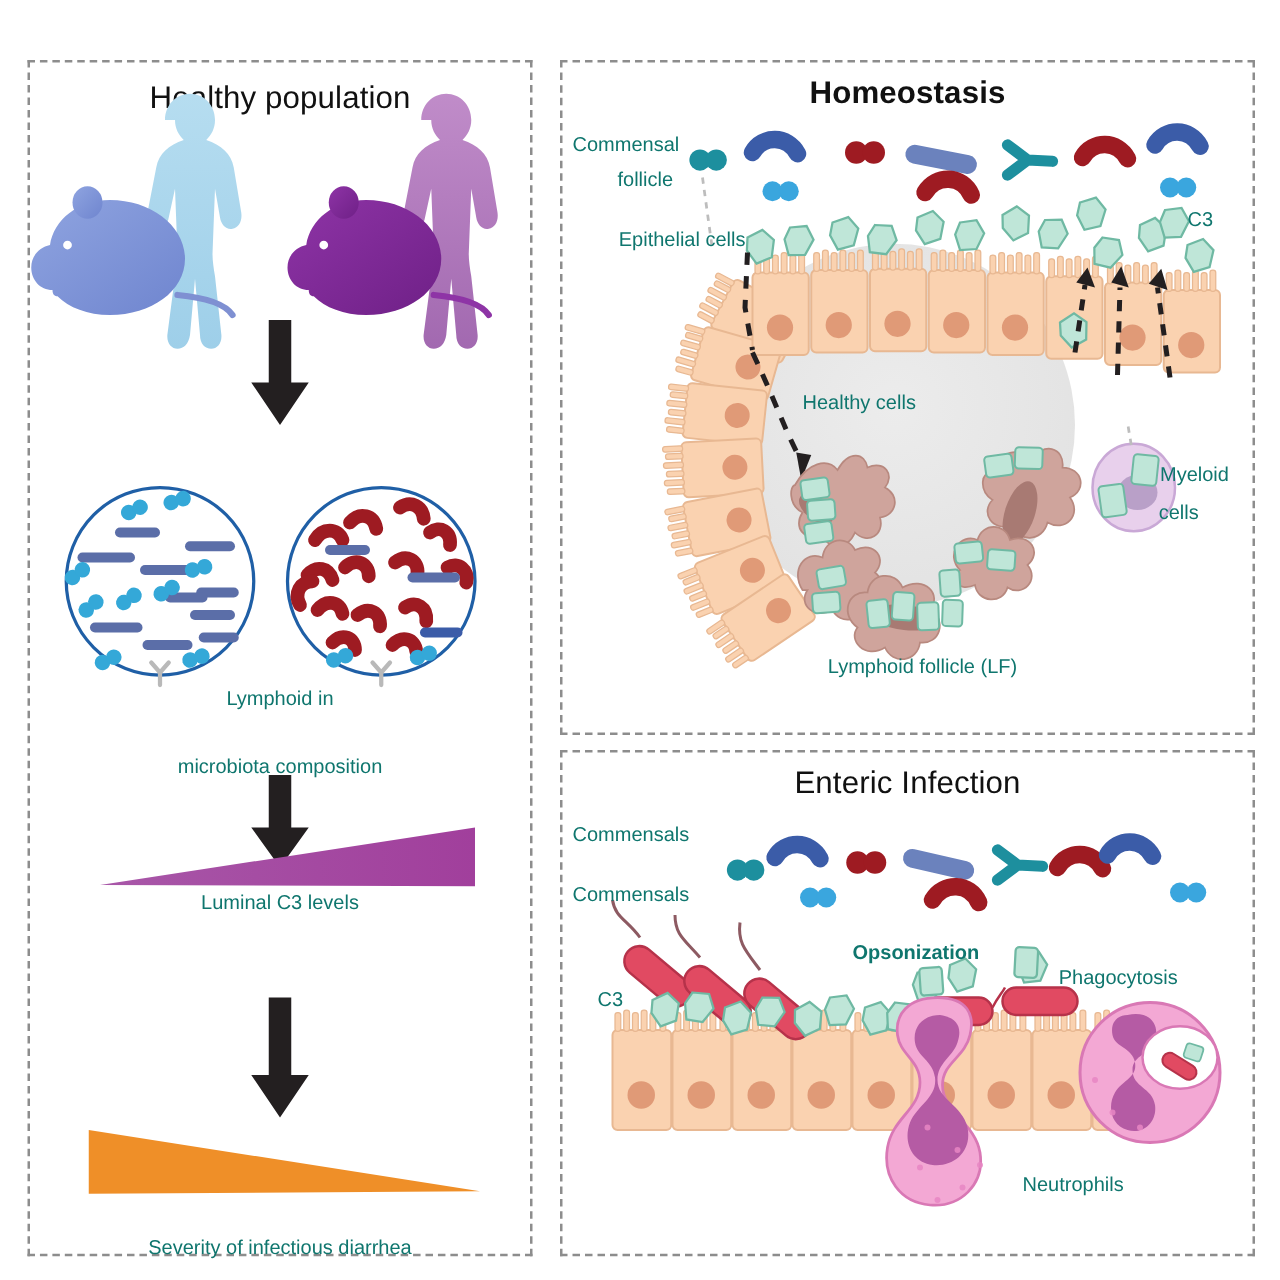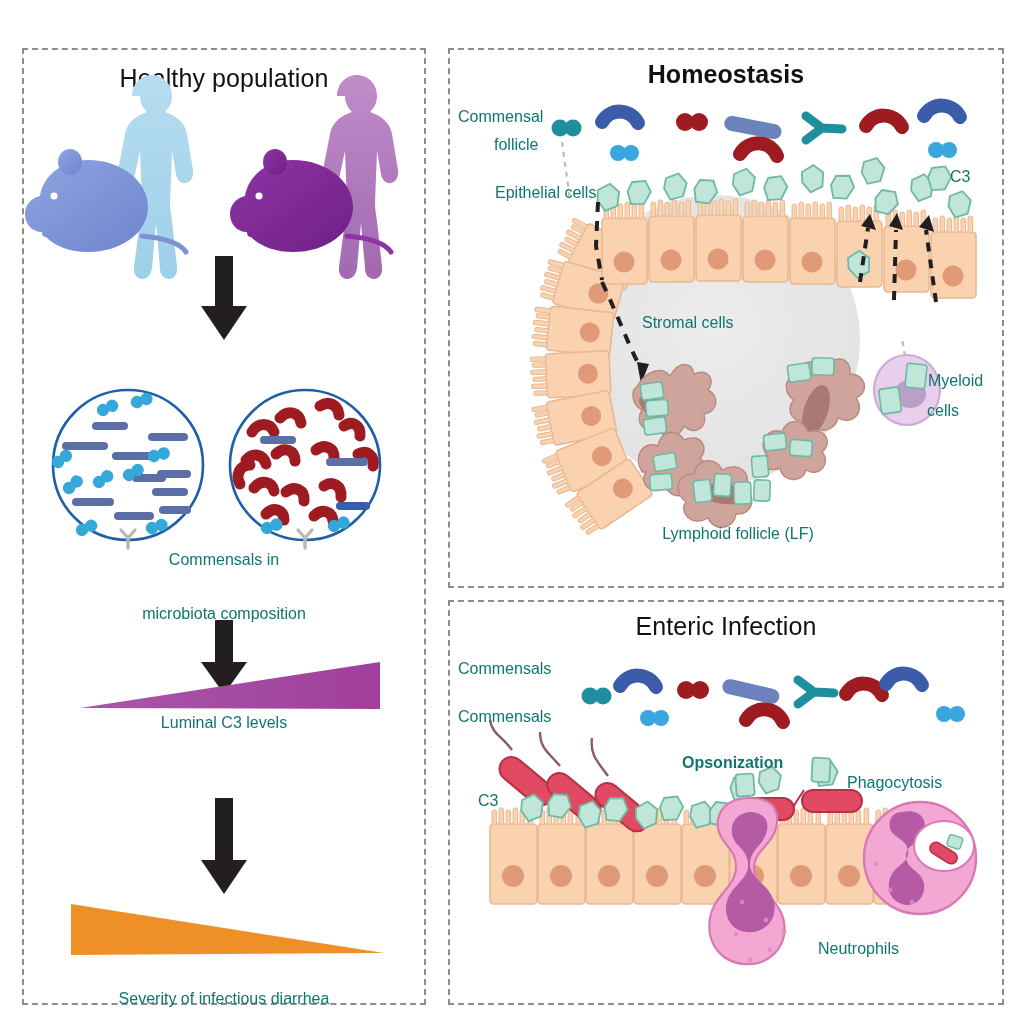--- a/index.html
+++ b/index.html
@@ -190,21 +190,21 @@
 
       <polygon points="56,658 356,612 356,659" fill="url(#gWedgePurple)"></polygon>
 
       <g>
         <path d="M191 748 h18 v62 h14 l-23 34 l-23-34 h14 z" fill="#231f20"></path>
       </g>
 
       <polygon points="47,854 47,905 360,903" fill="#ef8f28"></polygon>
     </svg>
 
-    <div class="lbl c" style="left:200px;top:501px;text-align:center;">Commensals in</div>
+    <div class="lbl c" style="left:200px;top:501px;text-align:center;">Lymphoid in</div>
     <div class="lbl c" style="left:200px;top:531px;text-align:center;margin-top:24px;">microbiota composition</div>
     <div class="lbl c" style="left:200px;top:664px;text-align:center;">Luminal C3 levels</div>
     <div class="lbl c" style="left:200px;top:940px;text-align:right;">Severity of infectious diarrhea</div>
   </div>
 
   <div class="panel" id="panel-homeo">
 
     <div class="panel-title" style="top:10px;font-weight:bold;">Homeostasis</div>
 
     <svg class="art" width="552" height="536" viewBox="0 0 552 536">
@@ -563,21 +563,21 @@
           <rect x="430" y="338" width="20" height="25" rx="3" transform="rotate(-8 440 350)"></rect>
         </g>
         <path d="M455 306 L452 288" stroke="#bdbdbd" stroke-width="2.2" stroke-dasharray="5 5" fill="none"></path>
       </g>
     </svg>
 
     <div class="lbl" style="left:8px;top:58px;">Commensal</div>
     <div class="lbl" style="left:44px;top:86px;">follicle</div>
     <div class="lbl" style="left:8px;top:134px;margin-left:37px;">Epithelial cells</div>
     <div class="lbl" style="left:500px;top:118px;">C3</div>
-    <div class="lbl" style="left:192px;top:264px;">Stromal cells</div>
+    <div class="lbl" style="left:192px;top:264px;">Healthy cells</div>
     <div class="lbl" style="left:478px;top:322px;">Myeloid</div>
     <div class="lbl" style="left:477px;top:352px;">cells</div>
     <div class="lbl c" style="left:288px;top:475px;">Lymphoid follicle (LF)</div>
   </div>
 
   <div class="panel" id="panel-infect">
 
     <div class="panel-title" style="top:10px;">Enteric Infection</div>
 
     <svg class="art" width="552" height="401" viewBox="0 0 552 401">

